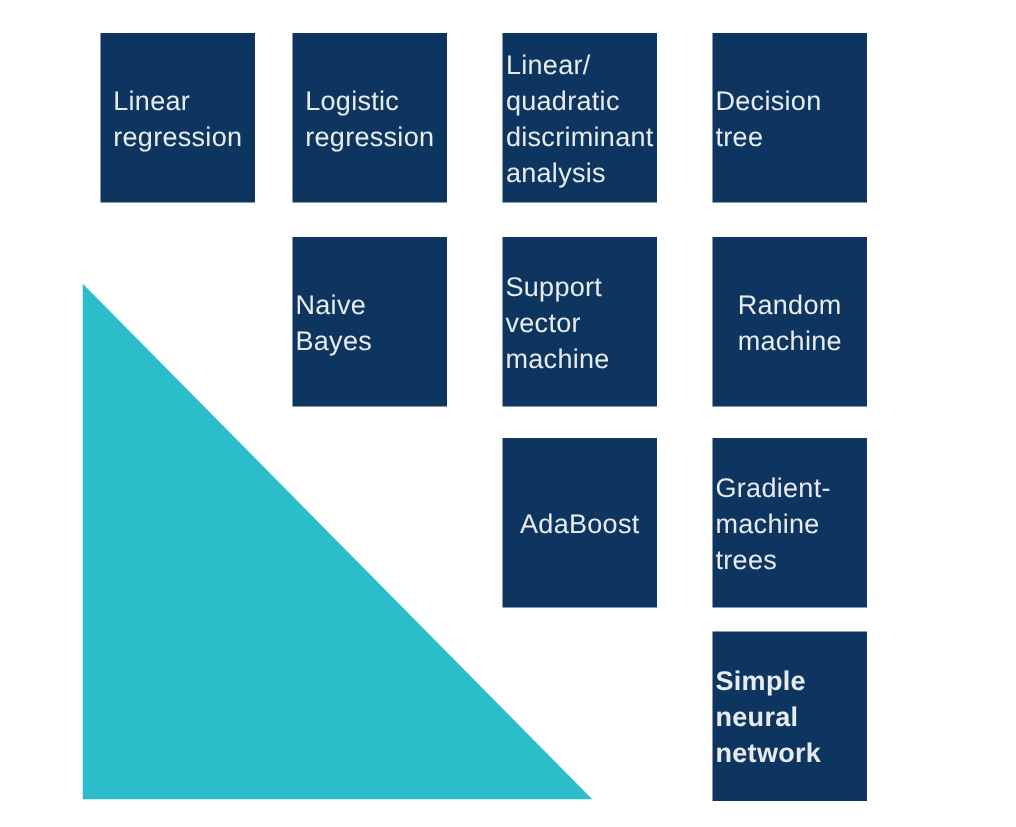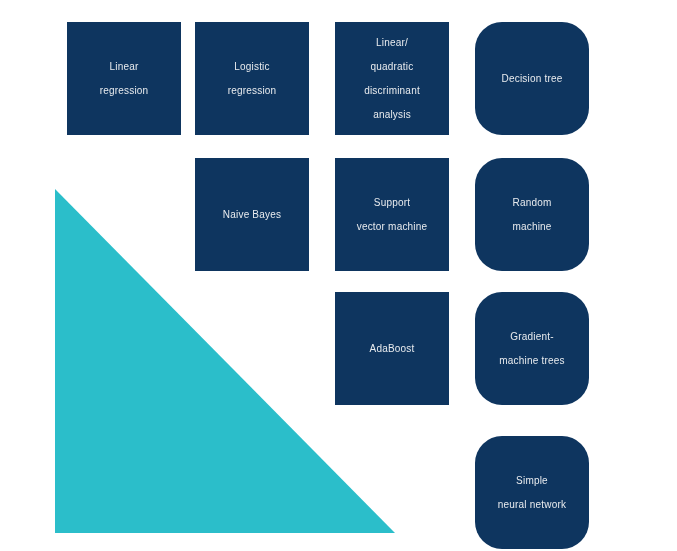--- a/index.html
+++ b/index.html
@@ -11,38 +11,38 @@
   html,body{margin:0;padding:0;background:var(--bg);}
   .canvas{
     position:relative;
     width:677px;height:551px;
     background:var(--bg);
     overflow:hidden;
     font-family:"Liberation Sans", sans-serif;
   }
   .box{
     position:absolute;
-    width:114px;height:113px;
+    width:103px;height:113px;
     background:var(--box-bg);
     color:var(--box-text);
     display:flex;
     align-items:center;
     justify-content:center;
-    text-align:center;
-    font-size:10px;
+    text-align:left;
+    font-size:18px;
     line-height:24px;
     letter-spacing:0.2px;
     white-space:pre-line;
     box-sizing:border-box;
     padding:0 2px;
   }
   
-  .c1{left:55px;margin-left:12px;}  .c2{left:195px;} .c3{left:335px;} .c4{left:475px;border-radius:27px;}
+  .c1{left:55px;margin-left:12px;}  .c2{left:195px;} .c3{left:335px;} .c4{left:475px;}
   
-  .r1{top:22px;}   .r2{top:158px;}  .r3{top:292px;}  .r4{top:436px;}
+  .r1{top:22px;}   .r2{top:158px;}  .r3{top:292px;}  .r4{top:421px;font-weight:bold;}
   .triangle{
     position:absolute;
     left:55px;top:189px;
     width:340px;height:344px;
     display:block;
   }
 </style>
 </head>
 <body>
 

